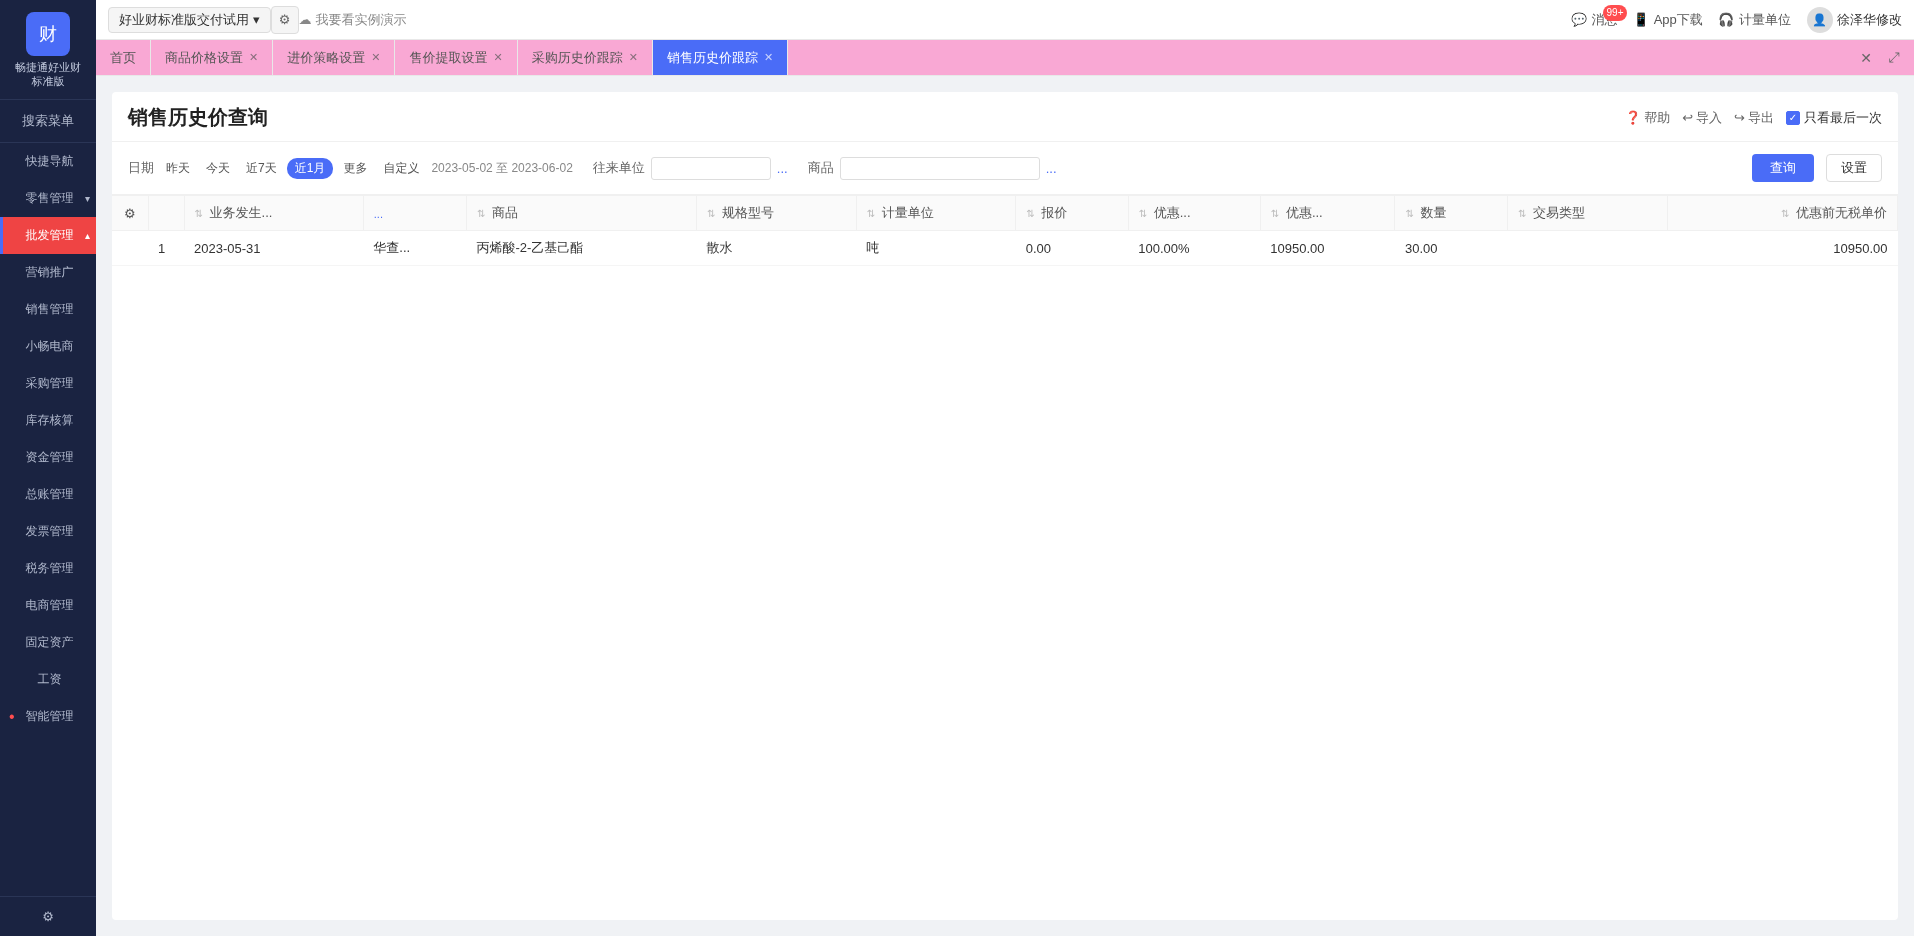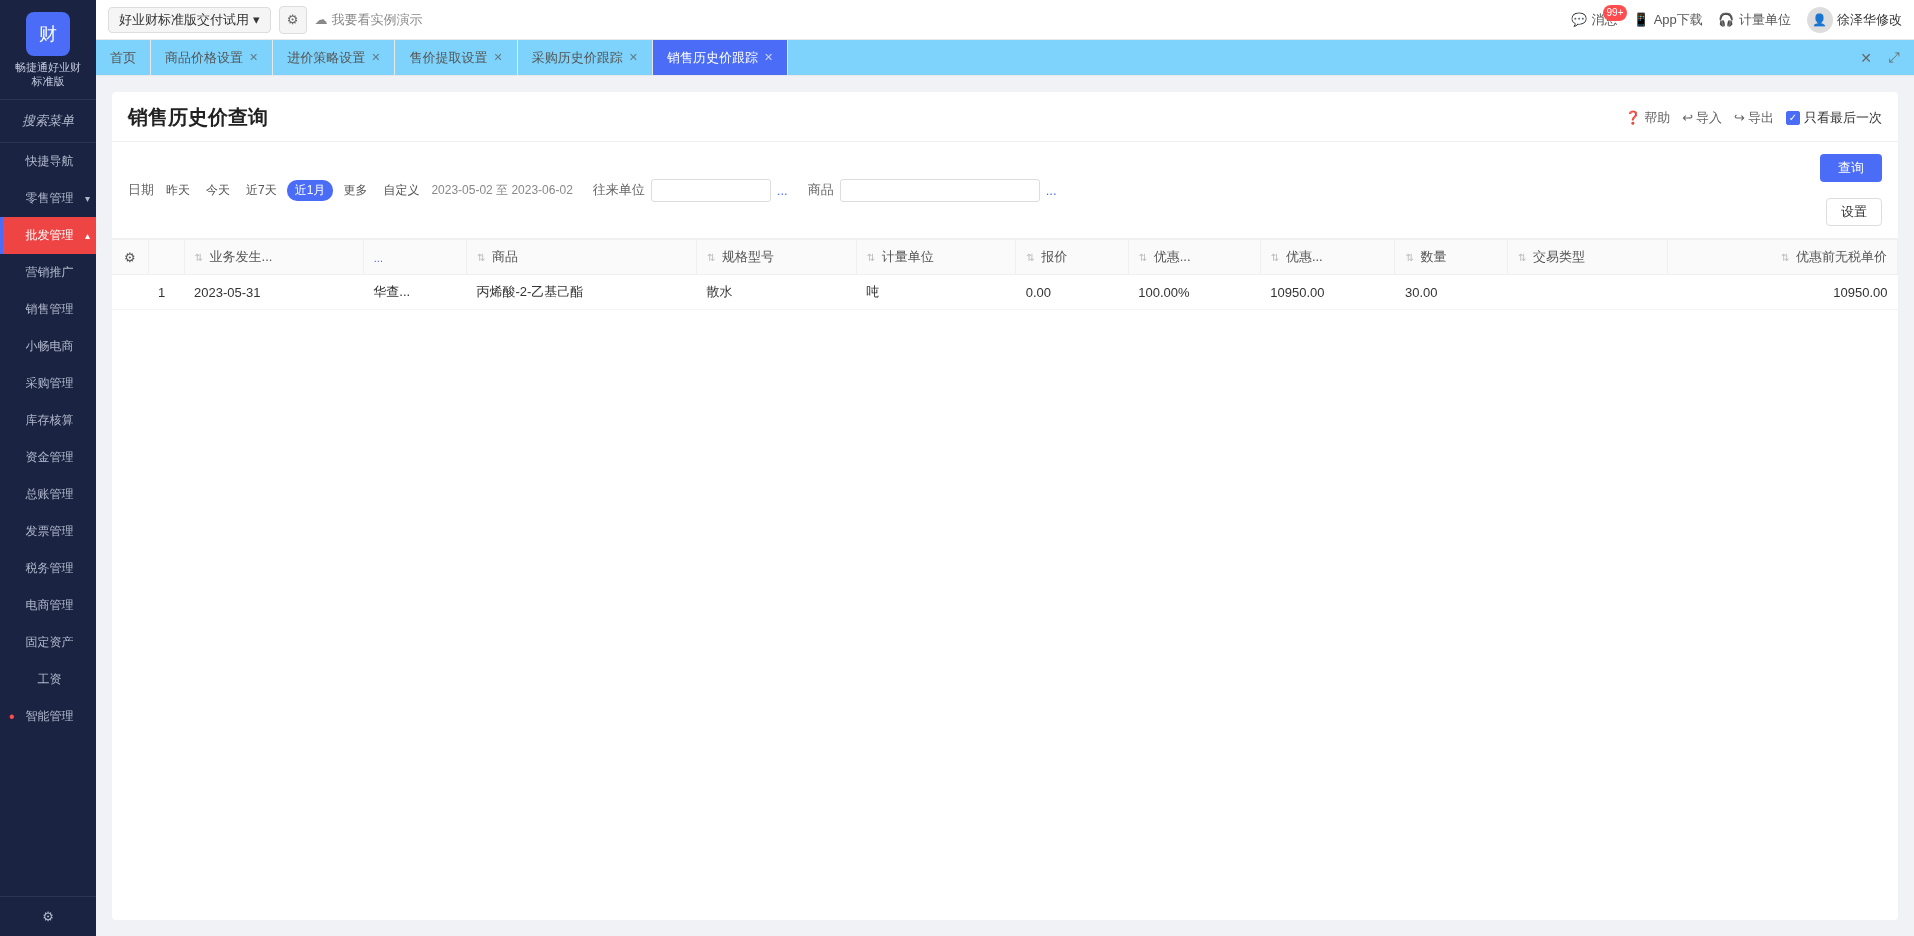--- a/index.html
+++ b/index.html
@@ -47,21 +47,20 @@
       border-bottom: 1px solid #2a3556;
     }
     .sidebar-search-btn {
       width: 100%;
       background: none;
       border: none;
       color: #b0b8cc;
       cursor: pointer;
       font-size: 13px;
       padding: 4px 0;
-      font-style: italic;
     }
     .sidebar-nav-item {
       display: flex;
       flex-direction: column;
       align-items: center;
       padding: 10px 4px;
       cursor: pointer;
       color: #b0b8cc;
       font-size: 12px;
       text-align: center;
@@ -109,21 +108,20 @@
       height: 40px;
       display: flex;
       align-items: center;
       padding: 0 12px;
       border-bottom: 1px solid #e8e8e8;
       flex-shrink: 0;
     }
     .top-header-left {
       display: flex;
       align-items: center;
-      gap: 8px;
       flex: 1;
     }
     .version-selector {
       display: flex;
       align-items: center;
       gap: 4px;
       background: #f5f5f5;
       border: 1px solid #ddd;
       border-radius: 4px;
       padding: 3px 10px;
@@ -170,21 +168,21 @@
       width: 26px; height: 26px;
       border-radius: 50%;
       background: #ddd;
       display: flex; align-items: center; justify-content: center;
       font-size: 12px;
       color: #666;
     }
 
     
     .tab-bar {
-      background: #7dd3fc;
+      background: #f9a8d4;
       height: 36px;
       display: flex;
       align-items: center;
       padding: 0;
       border-bottom: 1px solid #e8e8e8;
       flex-shrink: 0;
       overflow-x: auto;
     }
     .tab-item {
       display: flex;
@@ -344,22 +342,21 @@
       border-radius: 4px;
       padding: 4px 14px;
       font-size: 13px;
       cursor: pointer;
       margin-left: 6px;
     }
     .filter-right {
       margin-left: auto;
       display: flex;
       align-items: flex-end;
-      gap: 16px;
-      flex-direction: column;
+      gap: 6px;
     }
 
     
     .table-container {
       padding: 0 0 16px;
     }
     table {
       width: 100%;
       border-collapse: collapse;
       font-size: 13px;

